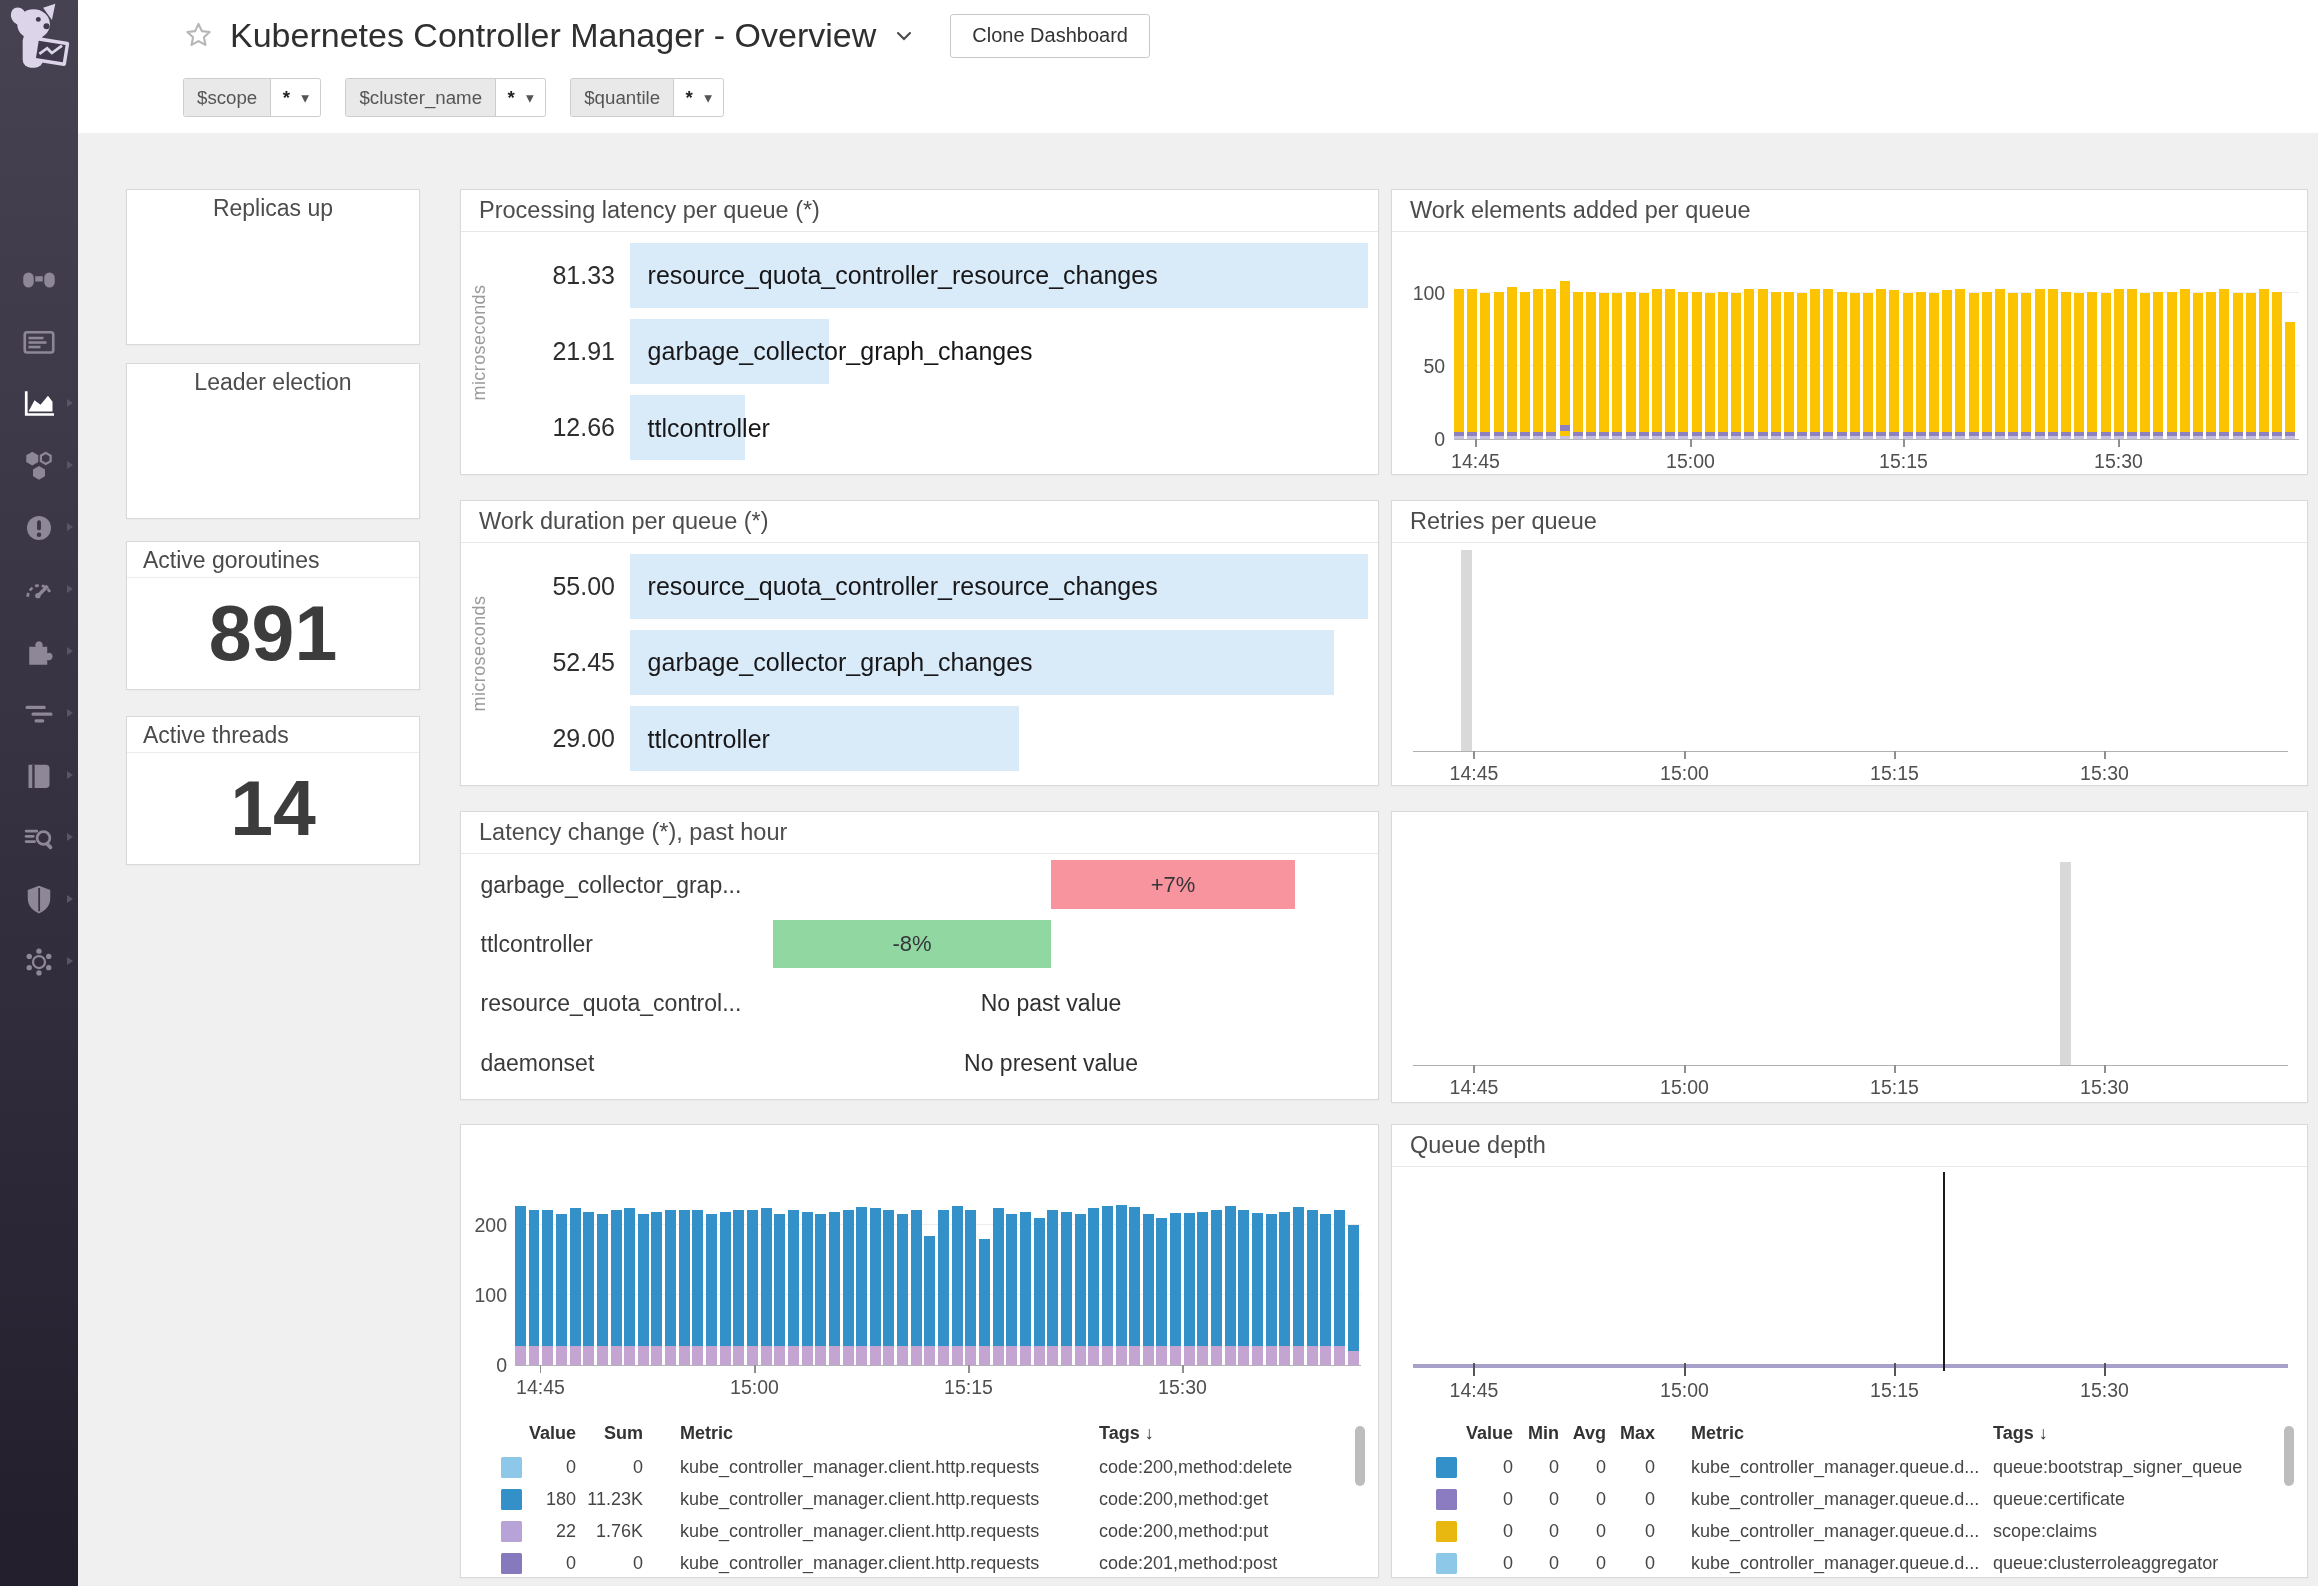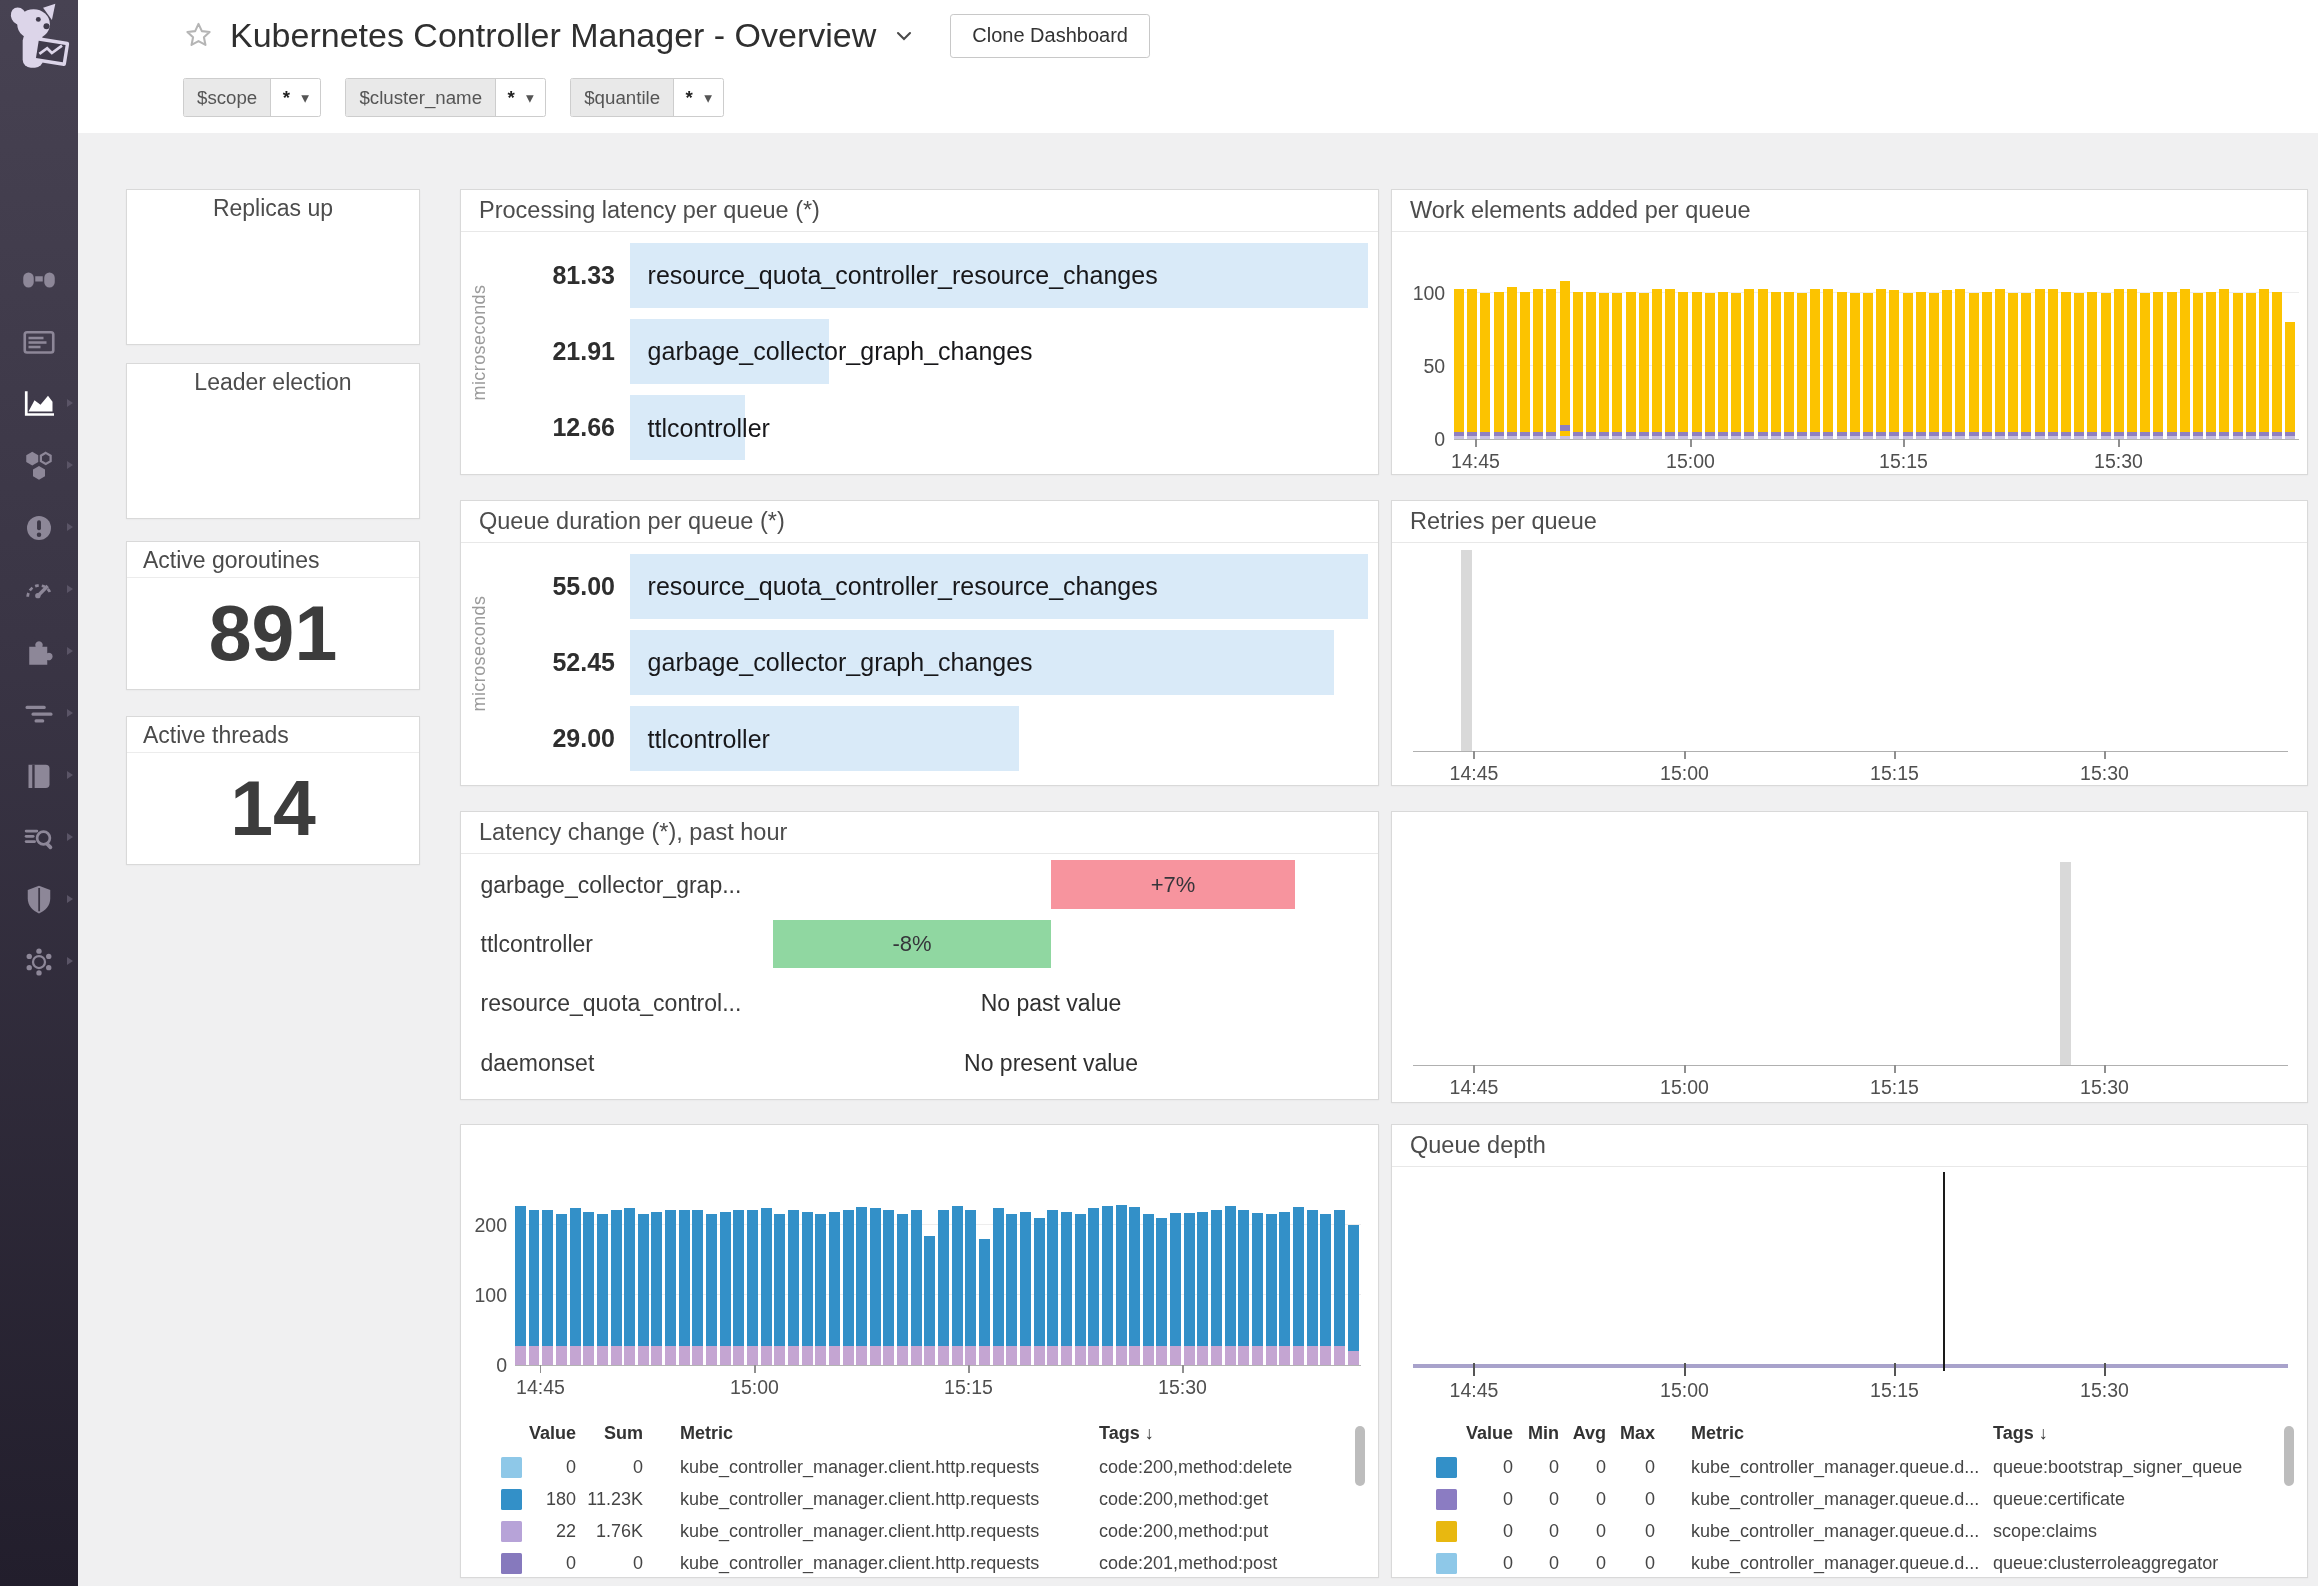--- a/index.html
+++ b/index.html
@@ -39,21 +39,21 @@
   .plain-title{height:36px;line-height:37px;font-size:23px;color:#4a4a4a;padding-left:16px;
     border-bottom:0.8px solid #ececec;box-sizing:border-box;}
   .plain-value{position:absolute;left:0;right:0;top:36px;bottom:0;display:flex;align-items:center;
     justify-content:center;font-size:77px;font-weight:bold;color:#3c3c3c;}
   
   .unit-label{position:absolute;left:-47px;top:50%;width:130px;text-align:center;
     transform:rotate(-90deg);font-size:18px;color:#9b9b9b;letter-spacing:0.4px;}
   .tl-rows{position:absolute;left:32px;right:9.7px;top:47px;bottom:8px;display:flex;flex-direction:column;}
   .tl-row{flex:1;display:flex;align-items:stretch;}
   .tl-val{width:122px;display:flex;align-items:center;justify-content:flex-end;padding-right:14.6px;
-    font-size:25px;font-weight:bold;color:#2e2e2e;}
+    font-size:25px;font-weight:normal;color:#2e2e2e;}
   .tl-barzone{flex:1;position:relative;margin:5.7px 0;}
   .tl-bar{position:absolute;left:0;top:0;bottom:0;background:#d9eaf8;}
   .tl-label{position:absolute;left:18px;top:50%;transform:translateY(-50%);font-size:25px;color:#17171a;white-space:nowrap;}
   
   .chg-row{position:absolute;left:0;right:0;height:52px;}
   .chg-label{position:absolute;left:19.5px;top:50%;transform:translateY(-50%);font-size:23px;color:#3a3a3a;white-space:nowrap;}
   .chg-zone{position:absolute;left:312px;right:19.5px;top:0;bottom:0;}
   .chg-bar{position:absolute;top:1.6px;bottom:1.6px;display:flex;align-items:center;justify-content:center;
     font-size:22px;color:#35353a;}
   .chg-none{position:absolute;top:50%;transform:translate(-50%,-50%);font-size:23px;color:#2f2f2f;white-space:nowrap;}
@@ -269,21 +269,21 @@
         <div class="tl-row">
           <div class="tl-val">12.66</div>
           <div class="tl-barzone">
             <div class="tl-bar" style="width: 15.6%; background: rgb(217, 234, 248);"></div>
             <div class="tl-label">ttlcontroller</div>
           </div>
         </div>
       </div>
   </div>
   <div class="widget" style="left:460px;top:500px;width:919px;height:286px;">
-    <div class="wtitle">Queue duration per queue (*)</div>
+    <div class="wtitle">Work duration per queue (*)</div>
     <div class="unit-label">microseconds</div>
     <div class="tl-rows" id="tl1">
         <div class="tl-row">
           <div class="tl-val">55.00</div>
           <div class="tl-barzone">
             <div class="tl-bar" style="width: 100%; background: rgb(217, 234, 248);"></div>
             <div class="tl-label">resource_quota_controller_resource_changes</div>
           </div>
         </div>
         <div class="tl-row">

